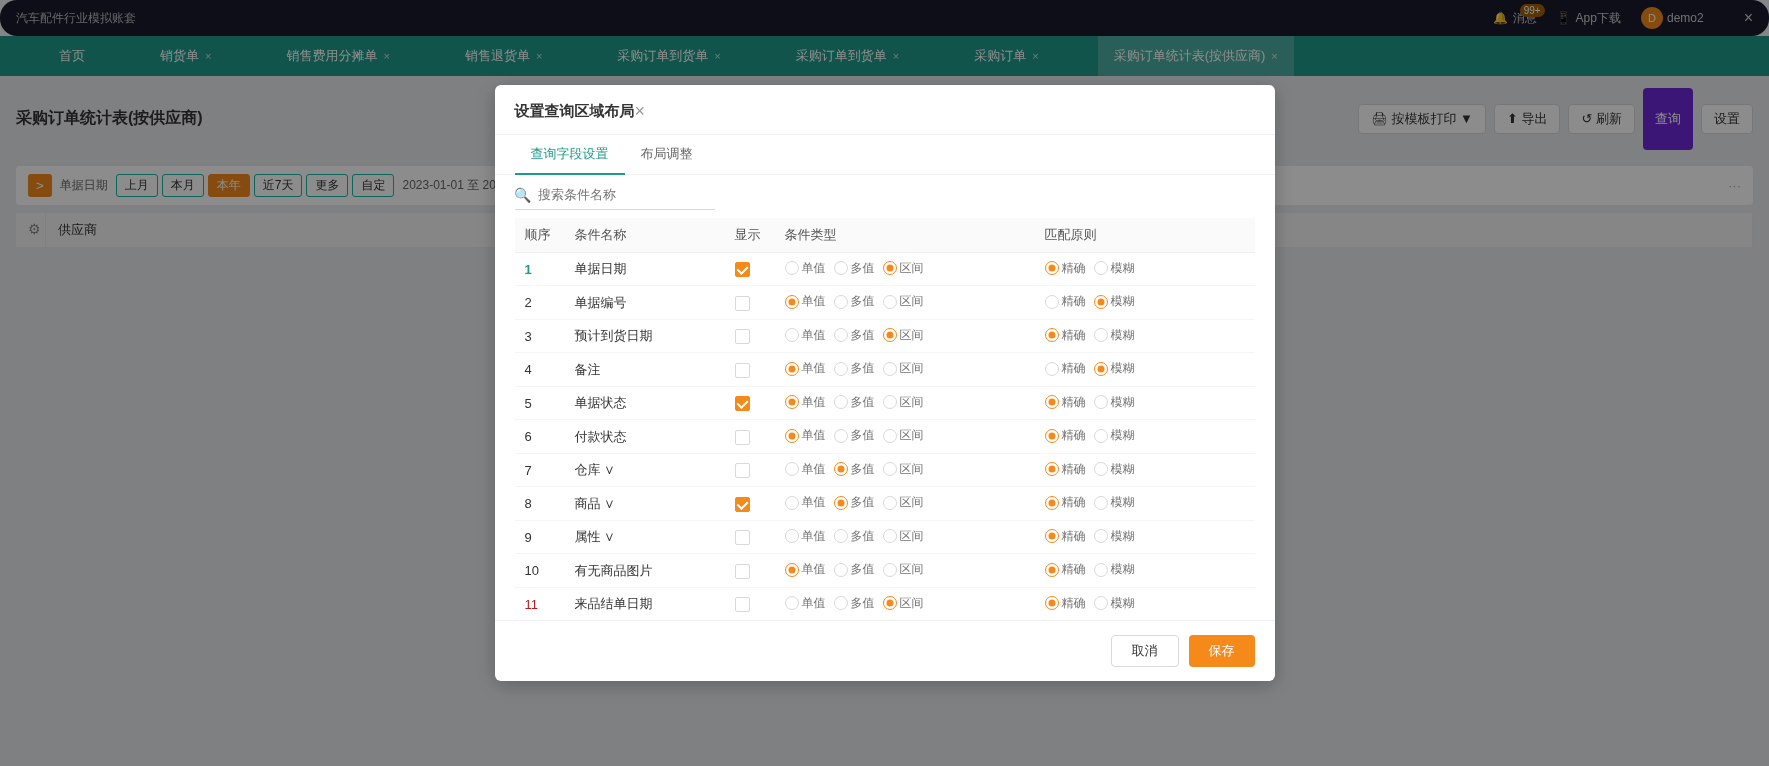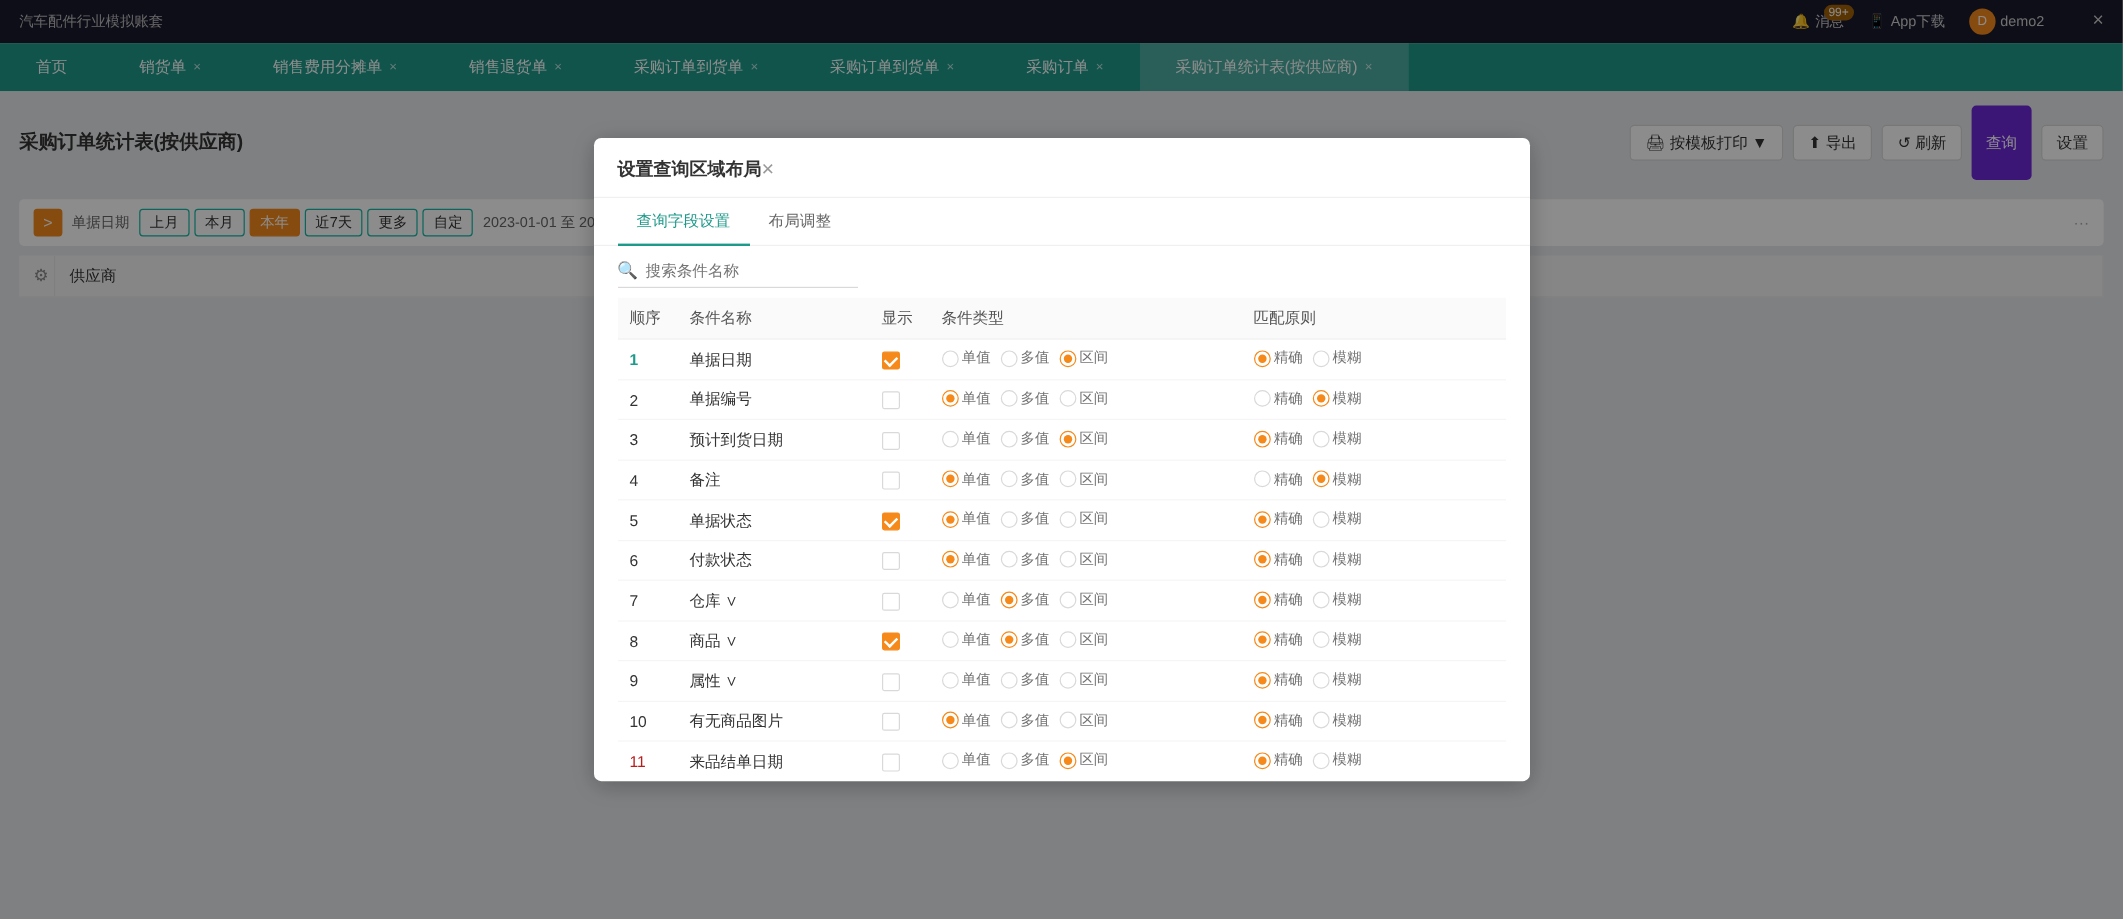--- a/index.html
+++ b/index.html
@@ -8,44 +8,46 @@
     
     .top-bar {
       background: #1a1a2e;
       height: 36px;
       display: flex;
       align-items: center;
       justify-content: space-between;
       padding: 0 16px;
       color: #ccc;
       font-size: 12px;
+      border-radius: 17px;
     }
     .top-bar-left { color: #bbb; font-size: 12px; }
     .top-bar-right { display: flex; align-items: center; gap: 20px; }
     .top-bar-right .badge-container { position: relative; display: inline-flex; align-items: center; gap: 4px; }
     .badge-red { background: #a16207; color: #fff; font-size: 10px; padding: 1px 4px; border-radius: 8px; position: absolute; top: -6px; right: -8px; }
     .close-x { color: #ccc; cursor: pointer; font-size: 16px; margin-left: 20px; }
 
     
     .nav-bar {
       background: #1e9a8a;
       height: 40px;
       display: flex;
       align-items: center;
       padding: 0 0;
     }
     .nav-item {
-      padding: 0 30px;
+      padding: 0 16px;
       height: 40px;
       display: flex;
       align-items: center;
       color: #fff;
       font-size: 13px;
       cursor: pointer;
       white-space: nowrap;
+      margin-left: 43px;
     }
     .nav-item .close-tab { margin-left: 6px; font-size: 11px; opacity: 0.7; }
     .nav-item.active { background: rgba(255,255,255,0.2); }
 
     
     .page-content {
       padding: 12px 16px;
     }
     .page-title {
       font-size: 16px;
@@ -746,15 +748,19 @@
                     <label class="radio-wrap">
                       <span class="radio-btn"></span>
                       <span class="radio-label">模糊</span>
                     </label>
                   </div></td>
               </tr>
             </tbody>
         </table>
       </div>
 
+      <div class="modal-footer">
+        <button class="btn-cancel">取消</button>
+        <button class="btn-save">保存</button>
+      </div>
     </div>
   </div>
 </div>
 
 </body></html>

